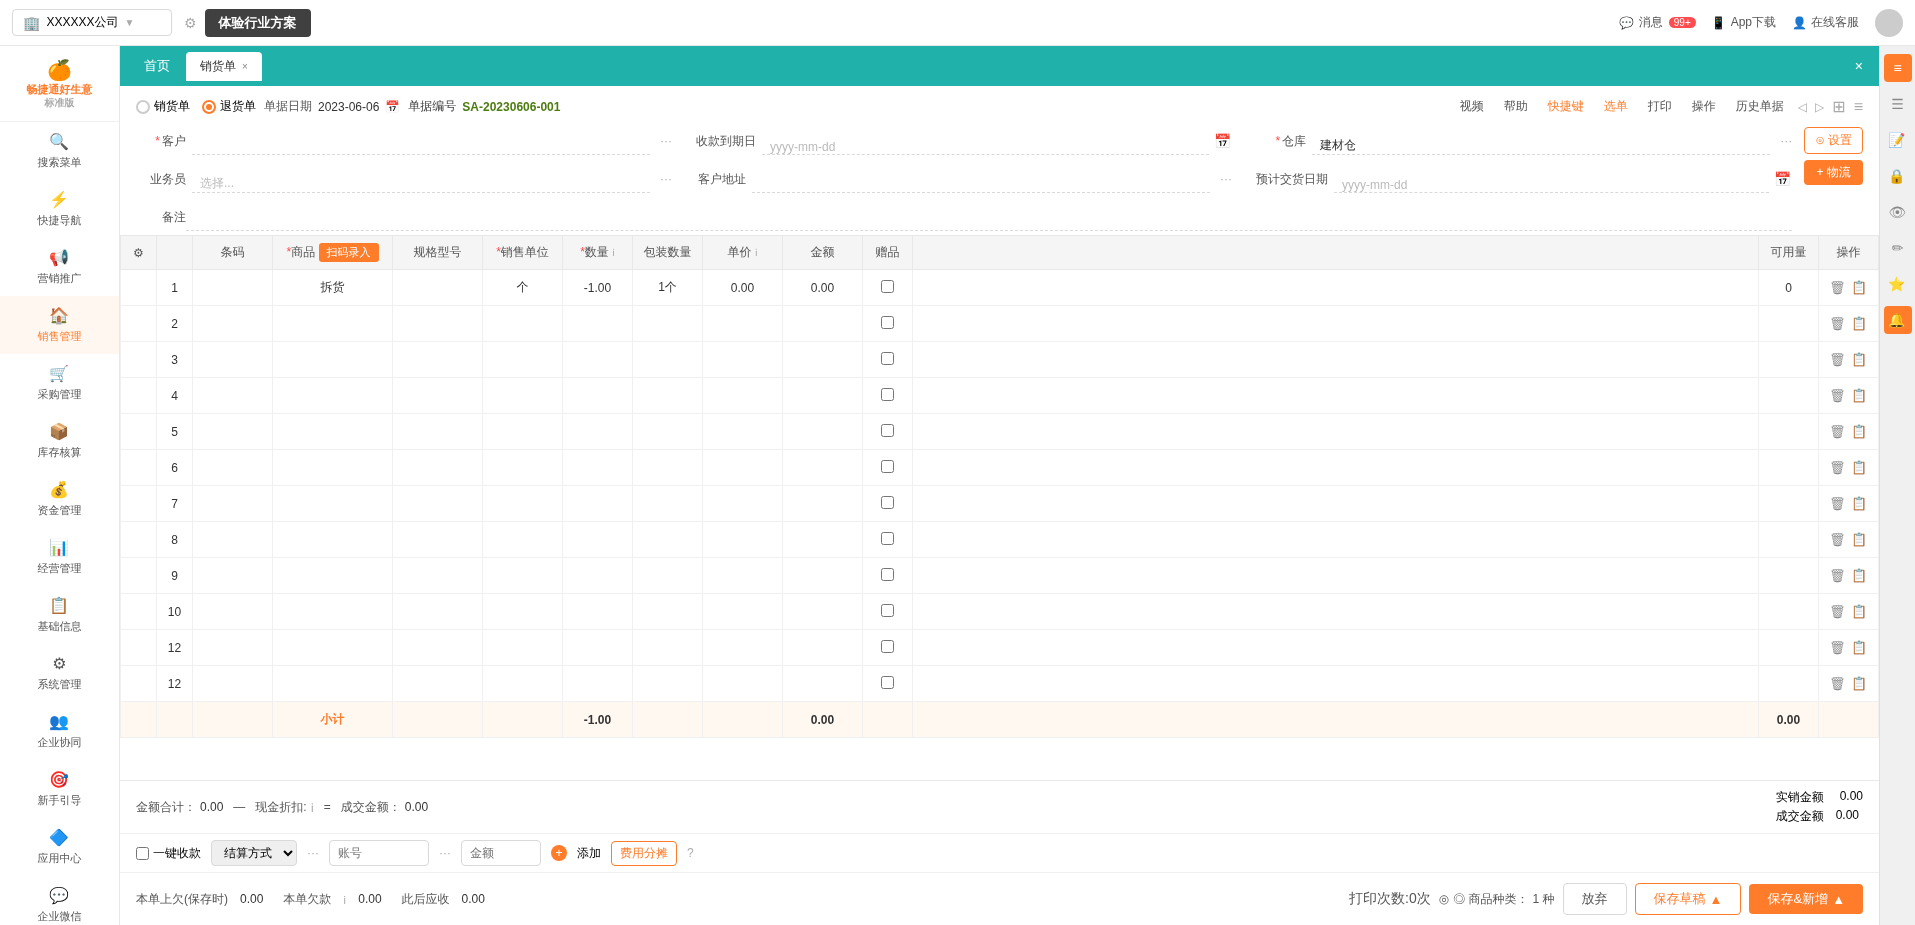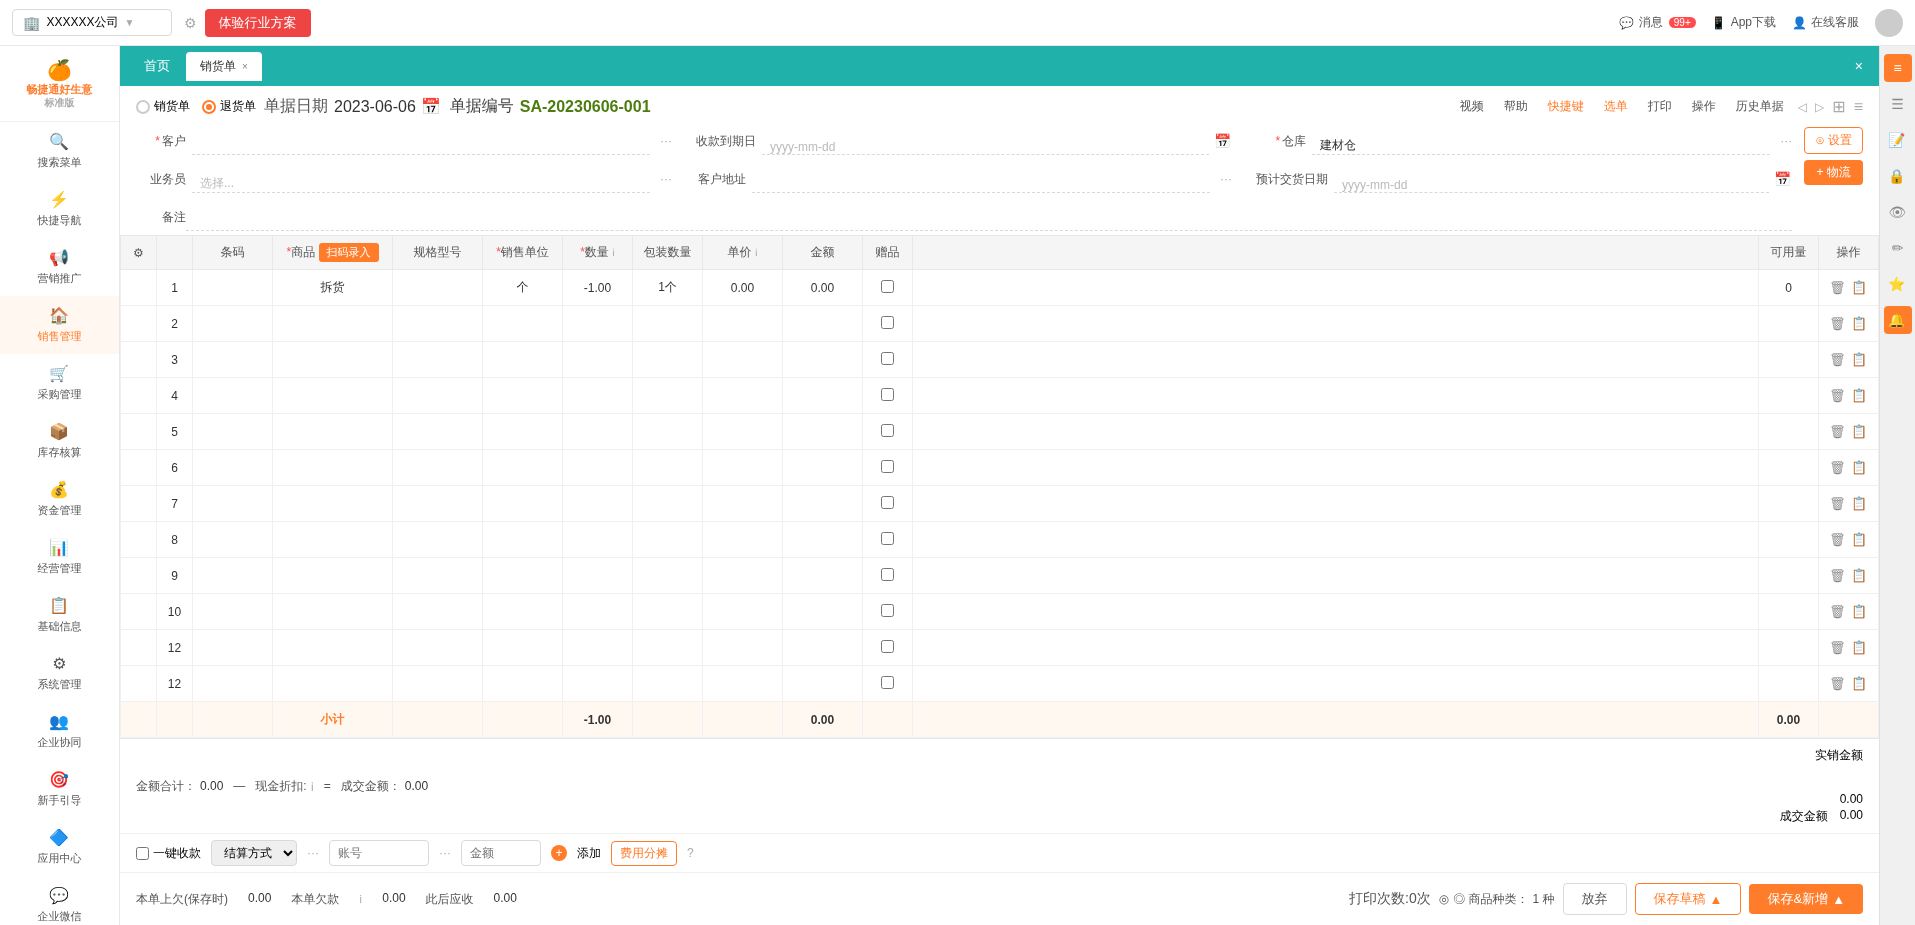--- a/index.html
+++ b/index.html
@@ -9,21 +9,21 @@
     .app-container { display: flex; flex-direction: column; height: 925px; width: 1915px; }
     .top-bar { height: 46px; background: #fff; display: flex; align-items: center; padding: 0 12px; border-bottom: 1px solid #e8e8e8; flex-shrink: 0; }
     .main-area { display: flex; flex: 1; overflow: hidden; }
     .sidebar { width: 120px; background: #fff; border-right: 1px solid #e8e8e8; display: flex; flex-direction: column; flex-shrink: 0; }
     .content { flex: 1; display: flex; flex-direction: column; overflow: hidden; }
     .tab-bar { height: 40px; background: #20b2aa; display: flex; align-items: center; padding: 0 8px; flex-shrink: 0; }
 
     
     .company-select { display: flex; align-items: center; gap: 6px; border: 1px solid #d9d9d9; border-radius: 4px; padding: 4px 10px; cursor: pointer; min-width: 160px; }
     .top-actions { display: flex; align-items: center; gap: 8px; margin-left: 12px; }
-    .btn-industry { background: #ef4444; color: #fff; border: none; border-radius: 4px; padding: 5px 14px; cursor: pointer; font-size: 13px; }
+    .btn-industry { background: #404040; color: #fff; border: none; border-radius: 4px; padding: 5px 14px; cursor: pointer; font-size: 13px; font-weight: bold; }
     .top-right { margin-left: auto; display: flex; align-items: center; gap: 16px; }
     .top-right-item { display: flex; align-items: center; gap: 4px; color: #555; font-size: 12px; cursor: pointer; }
     .badge { background: #ff4d4f; color: #fff; border-radius: 10px; padding: 0 5px; font-size: 10px; margin-left: 2px; }
     .avatar { width: 28px; height: 28px; border-radius: 50%; background: #ccc; }
 
     
     .sidebar-logo { padding: 12px 8px; display: flex; flex-direction: column; align-items: center; border-bottom: 1px solid #f0f0f0; }
     .logo-text { font-size: 11px; color: #ff7c2a; font-weight: bold; line-height: 1.3; text-align: center; }
     .sidebar-item { display: flex; flex-direction: column; align-items: center; padding: 10px 4px; cursor: pointer; color: #555; gap: 4px; font-size: 11px; }
     .sidebar-item.active { color: #ff7c2a; background: #fff7f0; }
@@ -32,21 +32,21 @@
     
     .tab-home { color: #fff; font-size: 13px; padding: 6px 16px; cursor: pointer; }
     .tab-item { display: flex; align-items: center; gap: 6px; background: #fff; color: #333; border-radius: 4px 4px 0 0; padding: 6px 14px; font-size: 12px; cursor: pointer; }
     .tab-close { color: #888; font-size: 10px; cursor: pointer; }
     .tab-close-btn { margin-left: auto; margin-right: 8px; color: #fff; font-size: 14px; cursor: pointer; }
     .radio-group { display: flex; gap: 12px; align-items: center; }
     .radio-item { display: flex; align-items: center; gap: 4px; cursor: pointer; font-size: 12px; }
     .radio-dot { width: 14px; height: 14px; border-radius: 50%; border: 2px solid #ccc; display: flex; align-items: center; justify-content: center; }
     .radio-dot.active { border-color: #ff7c2a; }
     .radio-dot.active::after { content: ''; width: 6px; height: 6px; border-radius: 50%; background: #ff7c2a; }
-    .date-field { display: flex; align-items: center; gap: 6px; font-size: 16px; }
+    .date-field { display: flex; align-items: center; gap: 6px; font-size: 12px; }
     .toolbar-btn { display: flex; align-items: center; gap: 3px; font-size: 12px; color: #555; cursor: pointer; padding: 2px 6px; }
     .toolbar-btn.highlight { color: #ff7c2a; }
     .btn-settings { background: #fff; border: 1px solid #ff7c2a; color: #ff7c2a; border-radius: 4px; padding: 4px 10px; cursor: pointer; font-size: 12px; }
     .btn-logistics { background: #ff7c2a; color: #fff; border: none; border-radius: 4px; padding: 4px 10px; cursor: pointer; font-size: 12px; }
 
     
     .form-row { display: flex; align-items: center; margin-bottom: 10px; gap: 0; }
     .form-field { display: flex; align-items: center; gap: 6px; flex: 1; }
     .form-label { color: #555; white-space: nowrap; min-width: 50px; text-align: right; }
     .form-label.required::before { content: '*'; color: #ff4d4f; margin-right: 2px; }
@@ -84,21 +84,21 @@
     .sum-item { display: flex; align-items: center; gap: 4px; }
     .sum-value { color: #333; }
     .sum-dash { color: #555; }
     .sum-eq { color: #555; }
     .sum-label { color: #555; }
     .payment-row { display: flex; align-items: center; padding: 6px 16px; gap: 10px; border-top: 1px solid #f0f0f0; }
     .checkbox-item { display: flex; align-items: center; gap: 4px; }
     .btn-expense { background: #fff; border: 1px solid #ff7c2a; color: #ff7c2a; border-radius: 4px; padding: 3px 8px; cursor: pointer; font-size: 12px; }
     .btn-add-circle { background: #ff7c2a; color: #fff; border-radius: 50%; width: 16px; height: 16px; display: flex; align-items: center; justify-content: center; font-size: 12px; cursor: pointer; border: none; }
     .bottom-bar { display: flex; align-items: center; padding: 10px 16px; border-top: 1px solid #f0f0f0; gap: 20px; }
-    .bottom-stat { display: flex; align-items: flex-start; gap: 20px; font-size: 12px; color: #555; }
+    .bottom-stat { display: flex; align-items: center; gap: 12px; font-size: 12px; color: #555; }
     .bottom-stat-val { color: #333; }
     .bottom-right { margin-left: auto; display: flex; align-items: center; gap: 8px; }
     .btn-discard { border: 1px solid #d9d9d9; background: #fff; color: #555; border-radius: 4px; padding: 6px 18px; cursor: pointer; font-size: 13px; }
     .btn-save-draft { border: 1px solid #ff7c2a; background: #fff; color: #ff7c2a; border-radius: 4px; padding: 6px 18px; cursor: pointer; font-size: 13px; display: flex; align-items: center; gap: 4px; }
     .btn-save-new { background: #ff7c2a; color: #fff; border: none; border-radius: 4px; padding: 6px 18px; cursor: pointer; font-size: 13px; display: flex; align-items: center; gap: 4px; }
     .print-count { display: flex; align-items: center; gap: 4px; font-size: 14px; color: #555; }
     .goods-count { display: flex; align-items: center; gap: 4px; font-size: 12px; color: #555; }
     .info-icon { color: #aaa; font-size: 11px; cursor: pointer; }
 
     
@@ -636,21 +636,21 @@
             <div class="sum-item">
               <span class="sum-label">现金折扣:</span>
               <span style="color:#aaa;">ℹ</span>
             </div>
             <span class="sum-eq">=</span>
             <div class="sum-item">
               <span class="sum-label">成交金额：</span>
               <span class="sum-value">0.00</span>
             </div>
             <div style="margin-left:auto; display:flex; flex-direction:column; gap:2px; text-align:right;">
-              <div style="display:flex; gap:28px; font-size:12px;flex-direction:column;">
+              <div style="display:flex; gap:16px; font-size:12px;">
                 <span>实销金额</span>
                 <span>0.00</span>
               </div>
               <div style="display:flex; gap:12px; font-size:12px;">
                 <span>成交金额</span>
                 <span>0.00</span>
               </div>
             </div>
           </div>
 

